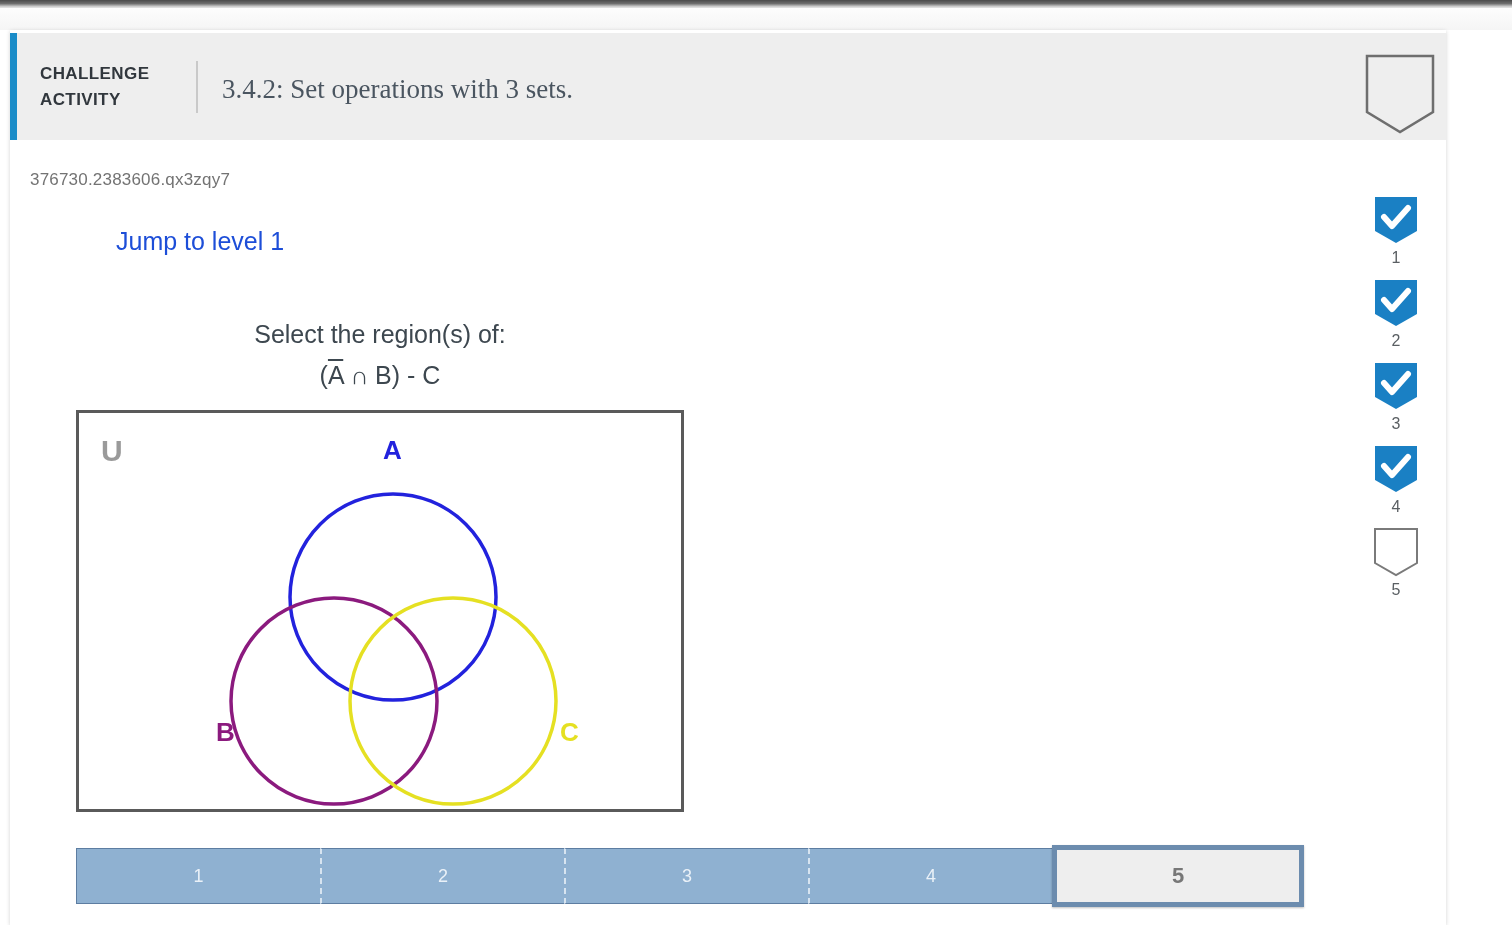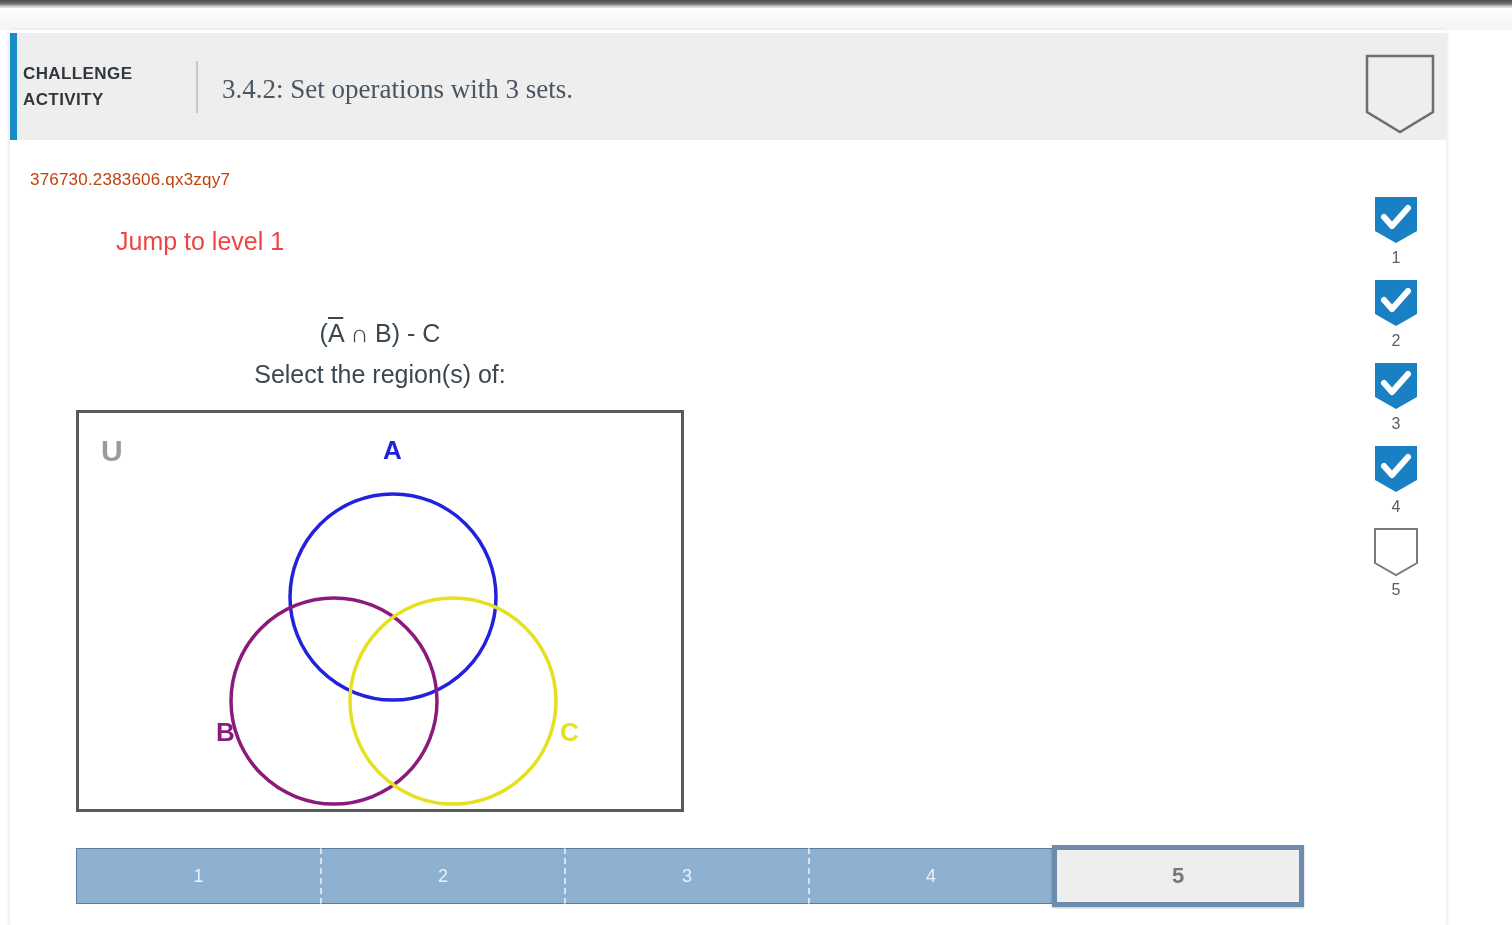--- a/index.html
+++ b/index.html
@@ -45,21 +45,21 @@
     align-items: center;
   }
   #header-accent {
     position: absolute;
     left: 0px; top: 0px;
     width: 7px; height: 107px;
     background: #1a8cc8;
   }
   #challenge-label {
     position: absolute;
-    left: 13px; top: 28px;
+    left: 30px; top: 28px;
     width: 140px;
     font-size: 17px;
     font-weight: bold;
     line-height: 26px;
     letter-spacing: 0.4px;
     color: #31373d;
   }
   #header-divider {
     position: absolute;
     left: 186px; top: 28px;
@@ -77,30 +77,30 @@
   #header-badge {
     position: absolute;
     left: 1355px; top: 21px;
   }
 
   
   #question-id {
     position: absolute;
     left: 20px; top: 140px;
     font-size: 17px;
-    color: #c2410c;
+    color: #737373;
     letter-spacing: 0.2px;
   }
 
   
   #jump-to-level {
     position: absolute;
     left: 106px; top: 197px;
     font-size: 25px;
-    color: #ef4444;
+    color: #1d4ed8;
     cursor: pointer;
   }
 
   
   #prompt-block {
     position: absolute;
     left: 60px; top: 283px;
     width: 620px;
     text-align: center;
     color: #3d474f;
@@ -197,22 +197,22 @@
         <path d="M2 2 L68 2 L68 58 L35 78 L2 58 Z" fill="none" stroke="#6e6e6e" stroke-width="2.5"></path>
       </svg>
     </div>
   </div>
 
   <div id="question-id">376730.2383606.qx3zqy7</div>
 
   <div id="jump-to-level">Jump to level 1</div>
 
   <div id="prompt-block">
+    <div id="prompt-line1">Select the region(s) of:</div>
     <div id="prompt-line2"><span>(</span><span class="ovl">A</span><span> ∩ B) - C</span></div>
-    <div id="prompt-line1">Select the region(s) of:</div>
   </div>
 
   <div id="venn-wrap" style="border-color: rgb(90, 90, 90);">
     <svg id="venn-svg" width="602" height="396" viewBox="0 0 602 396">
       <text id="venn-u-label" x="22" y="48" font-family="Liberation Sans, sans-serif" font-size="30" font-weight="bold" fill="#9a9a9a">U</text>
 
       <circle cx="314" cy="184" r="103" fill="none" stroke="#2222DD" stroke-width="3.5"></circle>
       <circle cx="255" cy="288" r="103" fill="none" stroke="#8B1A7E" stroke-width="3.5"></circle>
       <circle cx="374" cy="288" r="103" fill="none" stroke="#E5E022" stroke-width="3.5"></circle>
 

